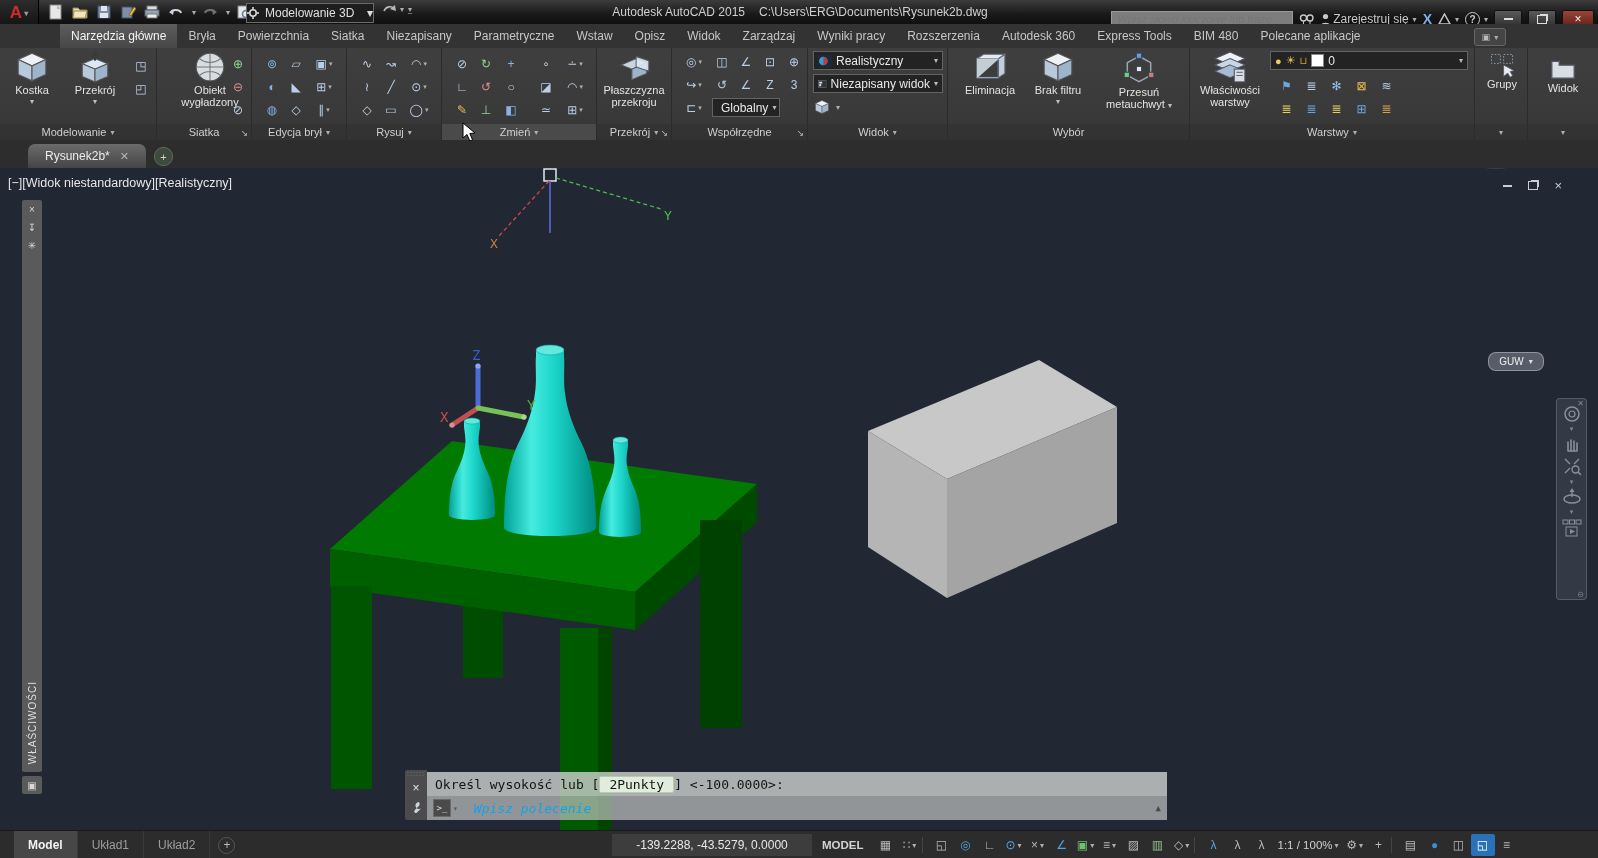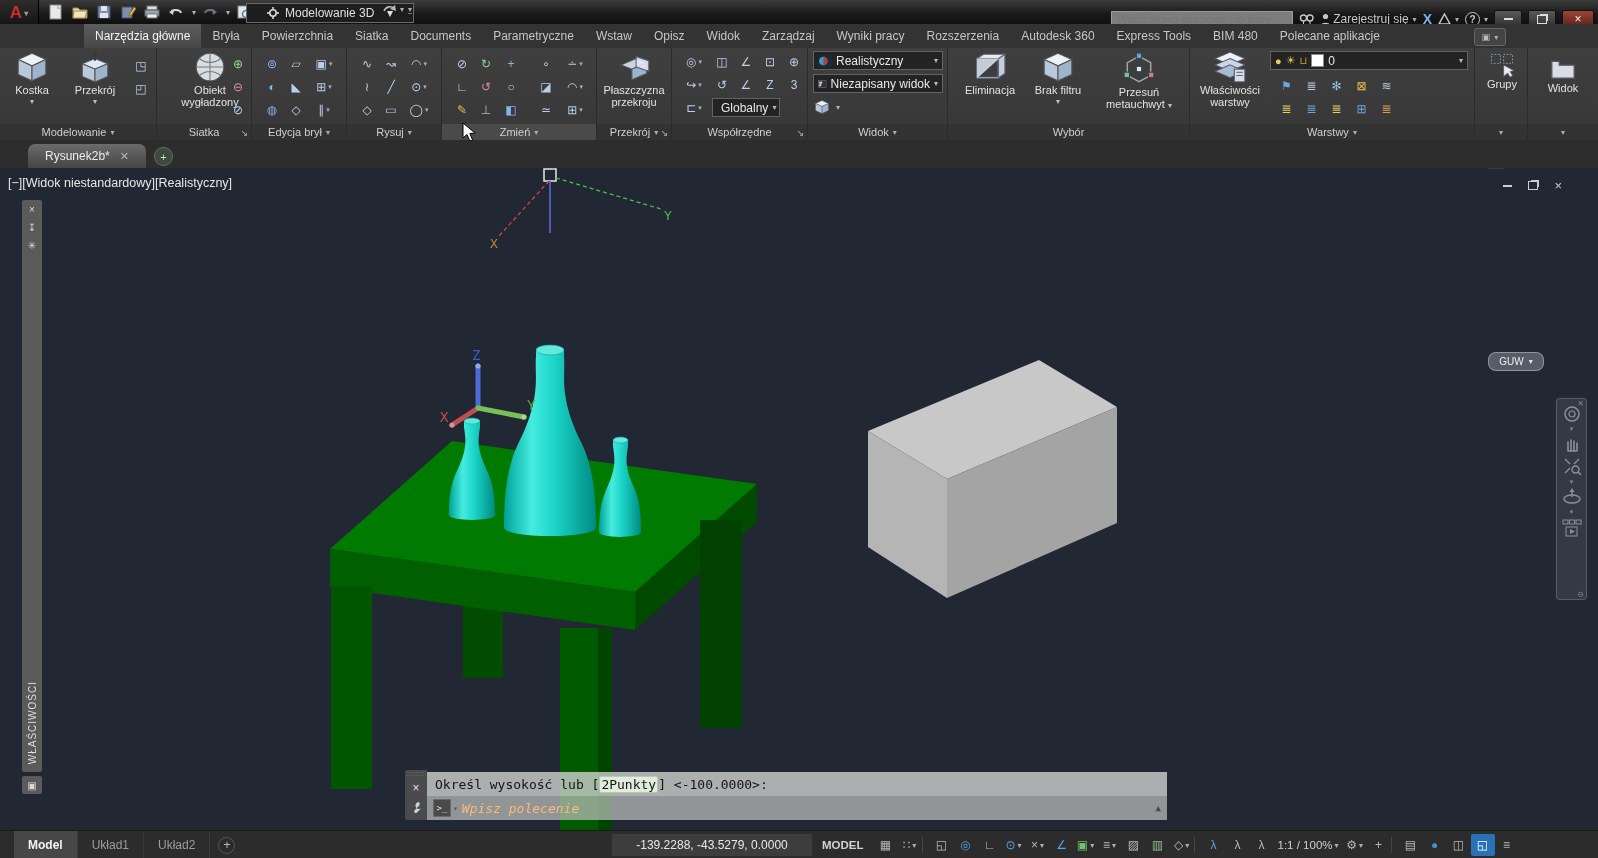--- a/index.html
+++ b/index.html
@@ -8,32 +8,32 @@
         background:#20242e;-webkit-font-smoothing:antialiased;}
   .abs{position:absolute;}
   
   #titlebar{left:0;top:0;width:1598px;height:24px;background:linear-gradient(#3c3c3c,#191919 60%,#101010);display:flex;align-items:center;}
   #applogo{position:absolute;left:0;top:0;width:38px;height:26px;background:linear-gradient(#2c2c2c,#141414);display:flex;align-items:center;justify-content:center;font-weight:bold;font-size:17px;color:#cf2b2b;border-right:1px solid #000;}
   #applogo .dd{color:#999;}
   .qat{position:absolute;top:2px;height:20px;display:flex;align-items:center;gap:4px;}
   .qicon{width:20px;height:20px;display:flex;align-items:center;justify-content:center;}
   .qicon svg{display:block;}
   .dd{font-size:8px;color:#aeaeae;margin-left:2px;}
-  #workspace{position:absolute;left:246px;top:3px;width:126px;height:18px;background:#1d1d1d;border:1px solid #6a6a6a;display:flex;align-items:center;padding:0 20px;gap:4px;color:#e0e0e0;}
+  #workspace{position:absolute;left:246px;top:3px;width:126px;height:18px;background:#1d1d1d;border:1px solid #6a6a6a;display:flex;align-items:center;padding:0 0;gap:4px;color:#e0e0e0;}
   #wsarrow{position:absolute;left:382px;top:3px;display:flex;align-items:center;color:#b0b0b0;}
   #title-center{position:absolute;left:560px;top:0;width:480px;height:24px;display:flex;align-items:center;justify-content:center;gap:14px;color:#cfcfcf;font-size:12px;white-space:nowrap;}
   #infocenter{position:absolute;right:4px;top:7px;height:24px;display:flex;align-items:center;gap:6px;}
   #searchbox{width:170px;height:15px;background:#7d7d7d;border:1px solid #9a9a9a;color:#2e2e2e;font-style:italic;font-size:11px;padding:0 5px;font-family:"Liberation Sans",sans-serif;}
   .ic-btn{display:flex;align-items:center;color:#c8c8c8;gap:2px;}
   .winbtn{width:26px;height:16px;display:flex;align-items:center;justify-content:center;background:linear-gradient(#5a5a5a,#2e2e2e);border:1px solid #111;border-radius:2px;}
   .winbtn.close{background:linear-gradient(#9a4434,#5d221a);width:30px;color:#eee;}
   .minbar{width:9px;height:2px;background:#ddd;}
   .restbox{width:8px;height:7px;border:1px solid #ddd;box-shadow:2px -2px 0 -1px #ddd;}
   
-  #ribbontabs{left:0;top:24px;width:1598px;height:24px;background:#333333;display:flex;align-items:flex-end;padding-left:84px;box-sizing:border-box;}
+  #ribbontabs{left:0;top:24px;width:1598px;height:24px;background:#333333;display:flex;align-items:flex-end;padding-left:60px;box-sizing:border-box;}
   .rtab{padding:0 11px;line-height:24px;color:#c6c6c6;font-size:12px;white-space:nowrap;}
   .rtab.active{background:linear-gradient(#5d5d5d,#474747);color:#f4f4f4;}
   #tab-extra{position:absolute;left:1474px;top:28px;width:30px;height:16px;background:#444;border:1px solid #666;border-radius:3px;display:flex;align-items:center;justify-content:center;color:#bbb;font-size:9px;gap:2px;}
   
   #ribbon{left:0;top:48px;width:1598px;height:92px;background:linear-gradient(#3f3f3f,#373737);border-bottom:1px solid #262626;}
   .panel{position:absolute;top:0;height:92px;border-right:1px solid #2b2b2b;box-sizing:border-box;}
   .plabel{position:absolute;bottom:0;left:0;right:0;height:16px;display:flex;align-items:center;justify-content:center;gap:4px;color:#cfcfcf;font-size:11px;background:rgba(0,0,0,0.08);}
   .plabel .dd{margin-left:0;}
   .launcher{position:absolute;right:3px;bottom:2px;font-size:9px;color:#b8b8b8;}
   .bigbtn{position:absolute;display:flex;flex-direction:column;align-items:center;color:#e2e2e2;font-size:11px;line-height:12px;text-align:center;}
@@ -66,24 +66,24 @@
   #navbar .nmin{position:absolute;right:2px;bottom:0px;color:rgba(200,210,220,0.5);font-size:8px;}
   .navic{opacity:0.55;}
   .navdd{color:rgba(200,210,220,0.5);font-size:7px;line-height:6px;}
   
   #cmdwin{position:absolute;left:405px;top:602px;width:762px;height:50px;}
   #cmdgutter{position:absolute;left:0;top:0;width:22px;height:50px;background:rgba(80,80,80,0.9);border-radius:2px 0 0 2px;}
   #cmdgrip{position:absolute;left:2px;top:1px;width:18px;height:7px;color:#bbb;font-size:6px;line-height:3px;letter-spacing:1px;overflow:hidden;}
   #cmdclose{position:absolute;left:3px;top:10px;width:16px;height:16px;color:#e4e4e4;font-size:12px;display:flex;align-items:center;justify-content:center;}
   #cmdwrench{position:absolute;left:3px;top:30px;width:16px;height:16px;display:flex;align-items:center;justify-content:center;}
   #cmdhist{position:absolute;left:22px;top:2px;width:740px;height:24px;background:rgba(203,205,203,0.82);display:flex;align-items:center;padding-left:8px;box-sizing:border-box;font-family:"DejaVu Sans Mono",monospace;font-size:13px;color:#141414;white-space:pre;}
-  #cmdhist .opt{background:rgba(228,240,222,0.95);border:1px solid rgba(180,198,170,0.9);border-radius:2px;padding:0 1px;text-align:right;}
+  #cmdhist .opt{background:rgba(228,240,222,0.95);border:1px solid rgba(180,198,170,0.9);border-radius:2px;padding:0 9px;text-align:right;}
   #cmdinput{position:absolute;left:22px;top:26px;width:740px;height:24px;background:rgba(190,192,190,0.72);display:flex;align-items:center;padding:0 6px;box-sizing:border-box;font-family:"DejaVu Sans Mono",monospace;font-size:13px;}
   #cmdprompticon{width:16px;height:16px;background:#4a4a4a;border:1px solid #6a6a6a;color:#ddd;font-size:9px;display:flex;align-items:center;justify-content:center;}
-  #cmdinput .ph{color:#fdba74;font-style:italic;margin-left:4px;}
+  #cmdinput .ph{color:#0ea5e9;font-style:italic;margin-left:16px;}
   #cmdup{margin-left:auto;color:#4a4a4a;font-size:9px;}
   
   #statusbar{left:0;top:830px;width:1598px;height:28px;background:#2c2c2c;border-top:1px solid #1a1a1a;display:flex;align-items:center;}
   #laytabs{display:flex;align-items:center;height:28px;margin-left:14px;}
   .ltab{padding:0 14px;line-height:28px;color:#9d9d9d;font-size:12px;border-right:1px solid #3a3a3a;}
   .ltab.active{background:#474747;color:#f2f2f2;font-weight:bold;}
   .ltab.plus{border:1px solid #555;border-radius:9px;width:15px;height:15px;line-height:15px;padding:0;text-align:center;margin-left:8px;color:#bbb;}
   #sbright{position:absolute;left:612px;top:0;height:28px;display:flex;align-items:center;gap:2px;justify-content:space-between;}
   #coords{width:200px;height:22px;background:#3d3d3d;color:#e8e8e8;display:flex;align-items:center;justify-content:center;font-size:12px;}
   #modelbtn{padding:0 8px;color:#d2d2d2;font-size:11.5px;font-weight:bold;}
@@ -174,20 +174,24 @@
       <span class="cdd" style="margin-left:auto">▾</span>
     </div>
     <span id="wsarrow">
         <svg width="16" height="12">
           <path d="M2,8 C4,3 10,3 11,5" fill="none" stroke="#b8b8b8" stroke-width="1.6"></path>
           <path d="M13,2 L14,8 L8,6 Z" fill="#b8b8b8"></path>
         </svg>
         <span class="dd">▾</span>
         <span class="dd" style="margin-left:4px">▾̲</span>
       </span>
+    <div id="title-center">
+      <span>Autodesk AutoCAD 2015</span>
+      <span>C:\Users\ERG\Documents\Rysunek2b.dwg</span>
+    </div>
     <div id="infocenter">
       <input id="searchbox" placeholder="Wpisz słowo kluczowe lub frazę" style="">
       <span class="ic-btn">
           <svg width="15" height="13">
             <circle cx="4.5" cy="5" r="3" fill="none" stroke="#c8c8c8" stroke-width="1.4"></circle>
             <circle cx="11" cy="5" r="3" fill="none" stroke="#c8c8c8" stroke-width="1.4"></circle>
             <line x1="4.5" y1="8" x2="4.5" y2="12" stroke="#c8c8c8"></line>
             <line x1="11" y1="8" x2="11" y2="12" stroke="#c8c8c8"></line>
           </svg>
         </span>
@@ -220,21 +224,21 @@
         </span>
       <span class="winbtn close">×</span>
     </div>
   </div>
 
   <div id="ribbontabs" class="abs">
       <span class="rtab active">Narzędzia główne</span>
       <span class="rtab">Bryła</span>
       <span class="rtab">Powierzchnia</span>
       <span class="rtab">Siatka</span>
-      <span class="rtab">Documents</span>
+      <span class="rtab">Niezapisany</span>
       <span class="rtab">Parametryczne</span>
       <span class="rtab">Wstaw</span>
       <span class="rtab">Opisz</span>
       <span class="rtab">Widok</span>
       <span class="rtab">Zarządzaj</span>
       <span class="rtab">Wyniki pracy</span>
       <span class="rtab">Rozszerzenia</span>
       <span class="rtab">Autodesk 360</span>
       <span class="rtab">Express Tools</span>
       <span class="rtab">BIM 480</span>

